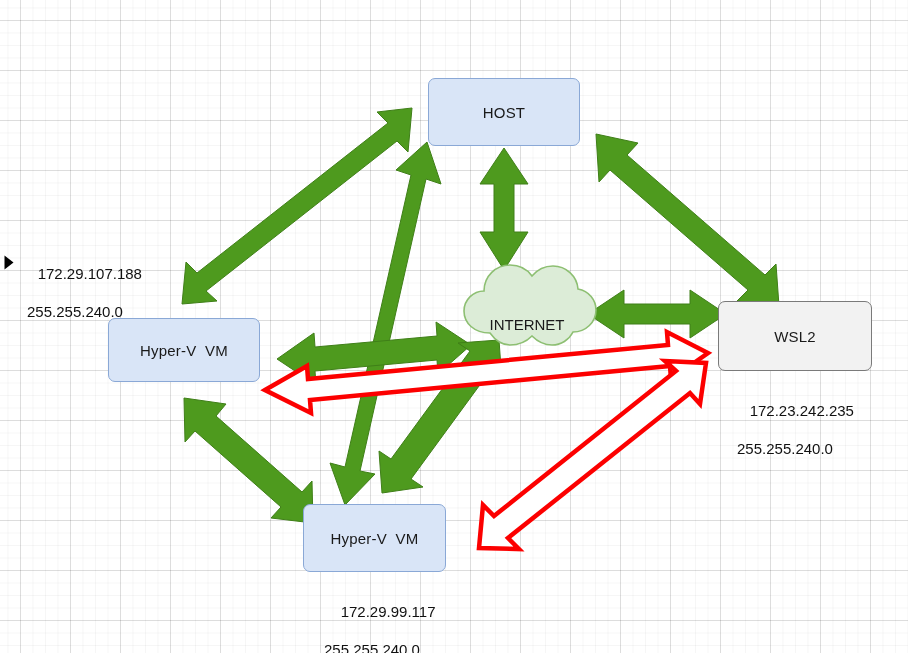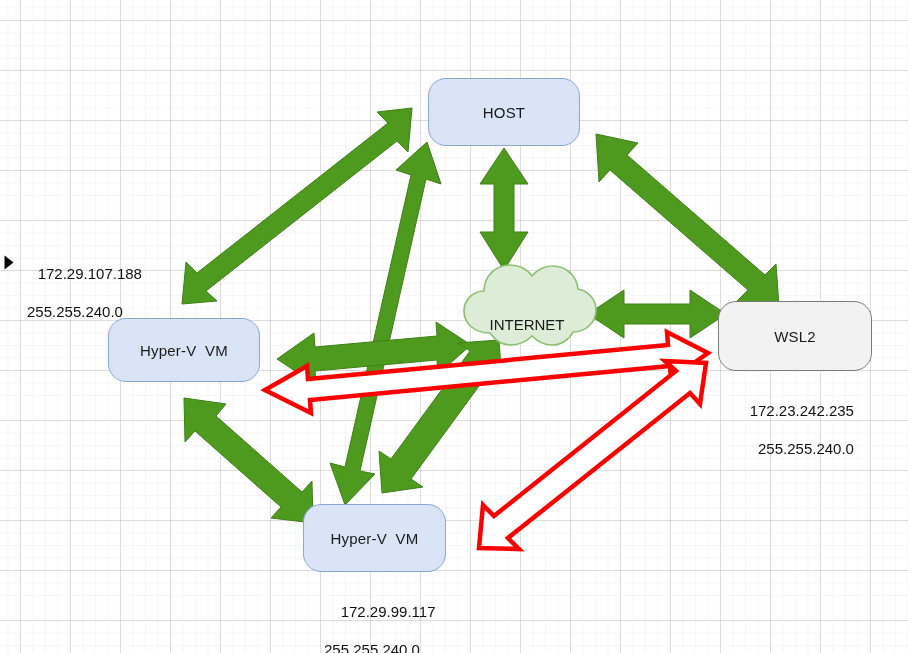--- a/index.html
+++ b/index.html
@@ -19,21 +19,21 @@
       linear-gradient(to right, rgba(0,0,0,0.035) 1px, transparent 1px),
       linear-gradient(to bottom, rgba(0,0,0,0.035) 1px, transparent 1px);
     background-size:50px 50px, 50px 50px, 12.5px 12.5px, 12.5px 12.5px;
     background-position:20px 0px, 0px 20px, 20px 0px, 0px 20px;
   }
   #arrows{position:absolute;left:0;top:0;width:908px;height:653px;}
   .node{
     position:absolute;
     box-sizing:border-box;
     display:flex;align-items:center;justify-content:center;
-    border-radius:18px;
+    border-radius:7px;
     font-size:15px;
     color:#1a1a1a;
     letter-spacing:0.2px;
     white-space:pre;
   }
   .node-blue{
     background:#d9e5f7;
     border:1.4px solid #8aa8d6;
   }
   .node-gray{
@@ -125,18 +125,18 @@
     <span class="l1">172.29.107.188</span>
     <span class="l2" style="padding-left:6px;">255.255.240.0</span>
   </div>
   <div class="marker-tri" style="left:2px;top:258px;transform:rotate(-90deg);"></div>
 
   <div class="ip-label" style="left:324px;top:583px;text-align:left;">
     <span class="l1">172.29.99.117</span>
     <span class="l2">255.255.240.0</span>
   </div>
 
-  <div class="ip-label" style="left:733px;top:382px;text-align:right;">
+  <div class="ip-label" style="left:733px;top:382px;text-align:left;">
     <span class="l1">172.23.242.235</span>
     <span class="l2" style="padding-left:4px;">255.255.240.0</span>
   </div>
 
 </div>
 
 </body></html>

